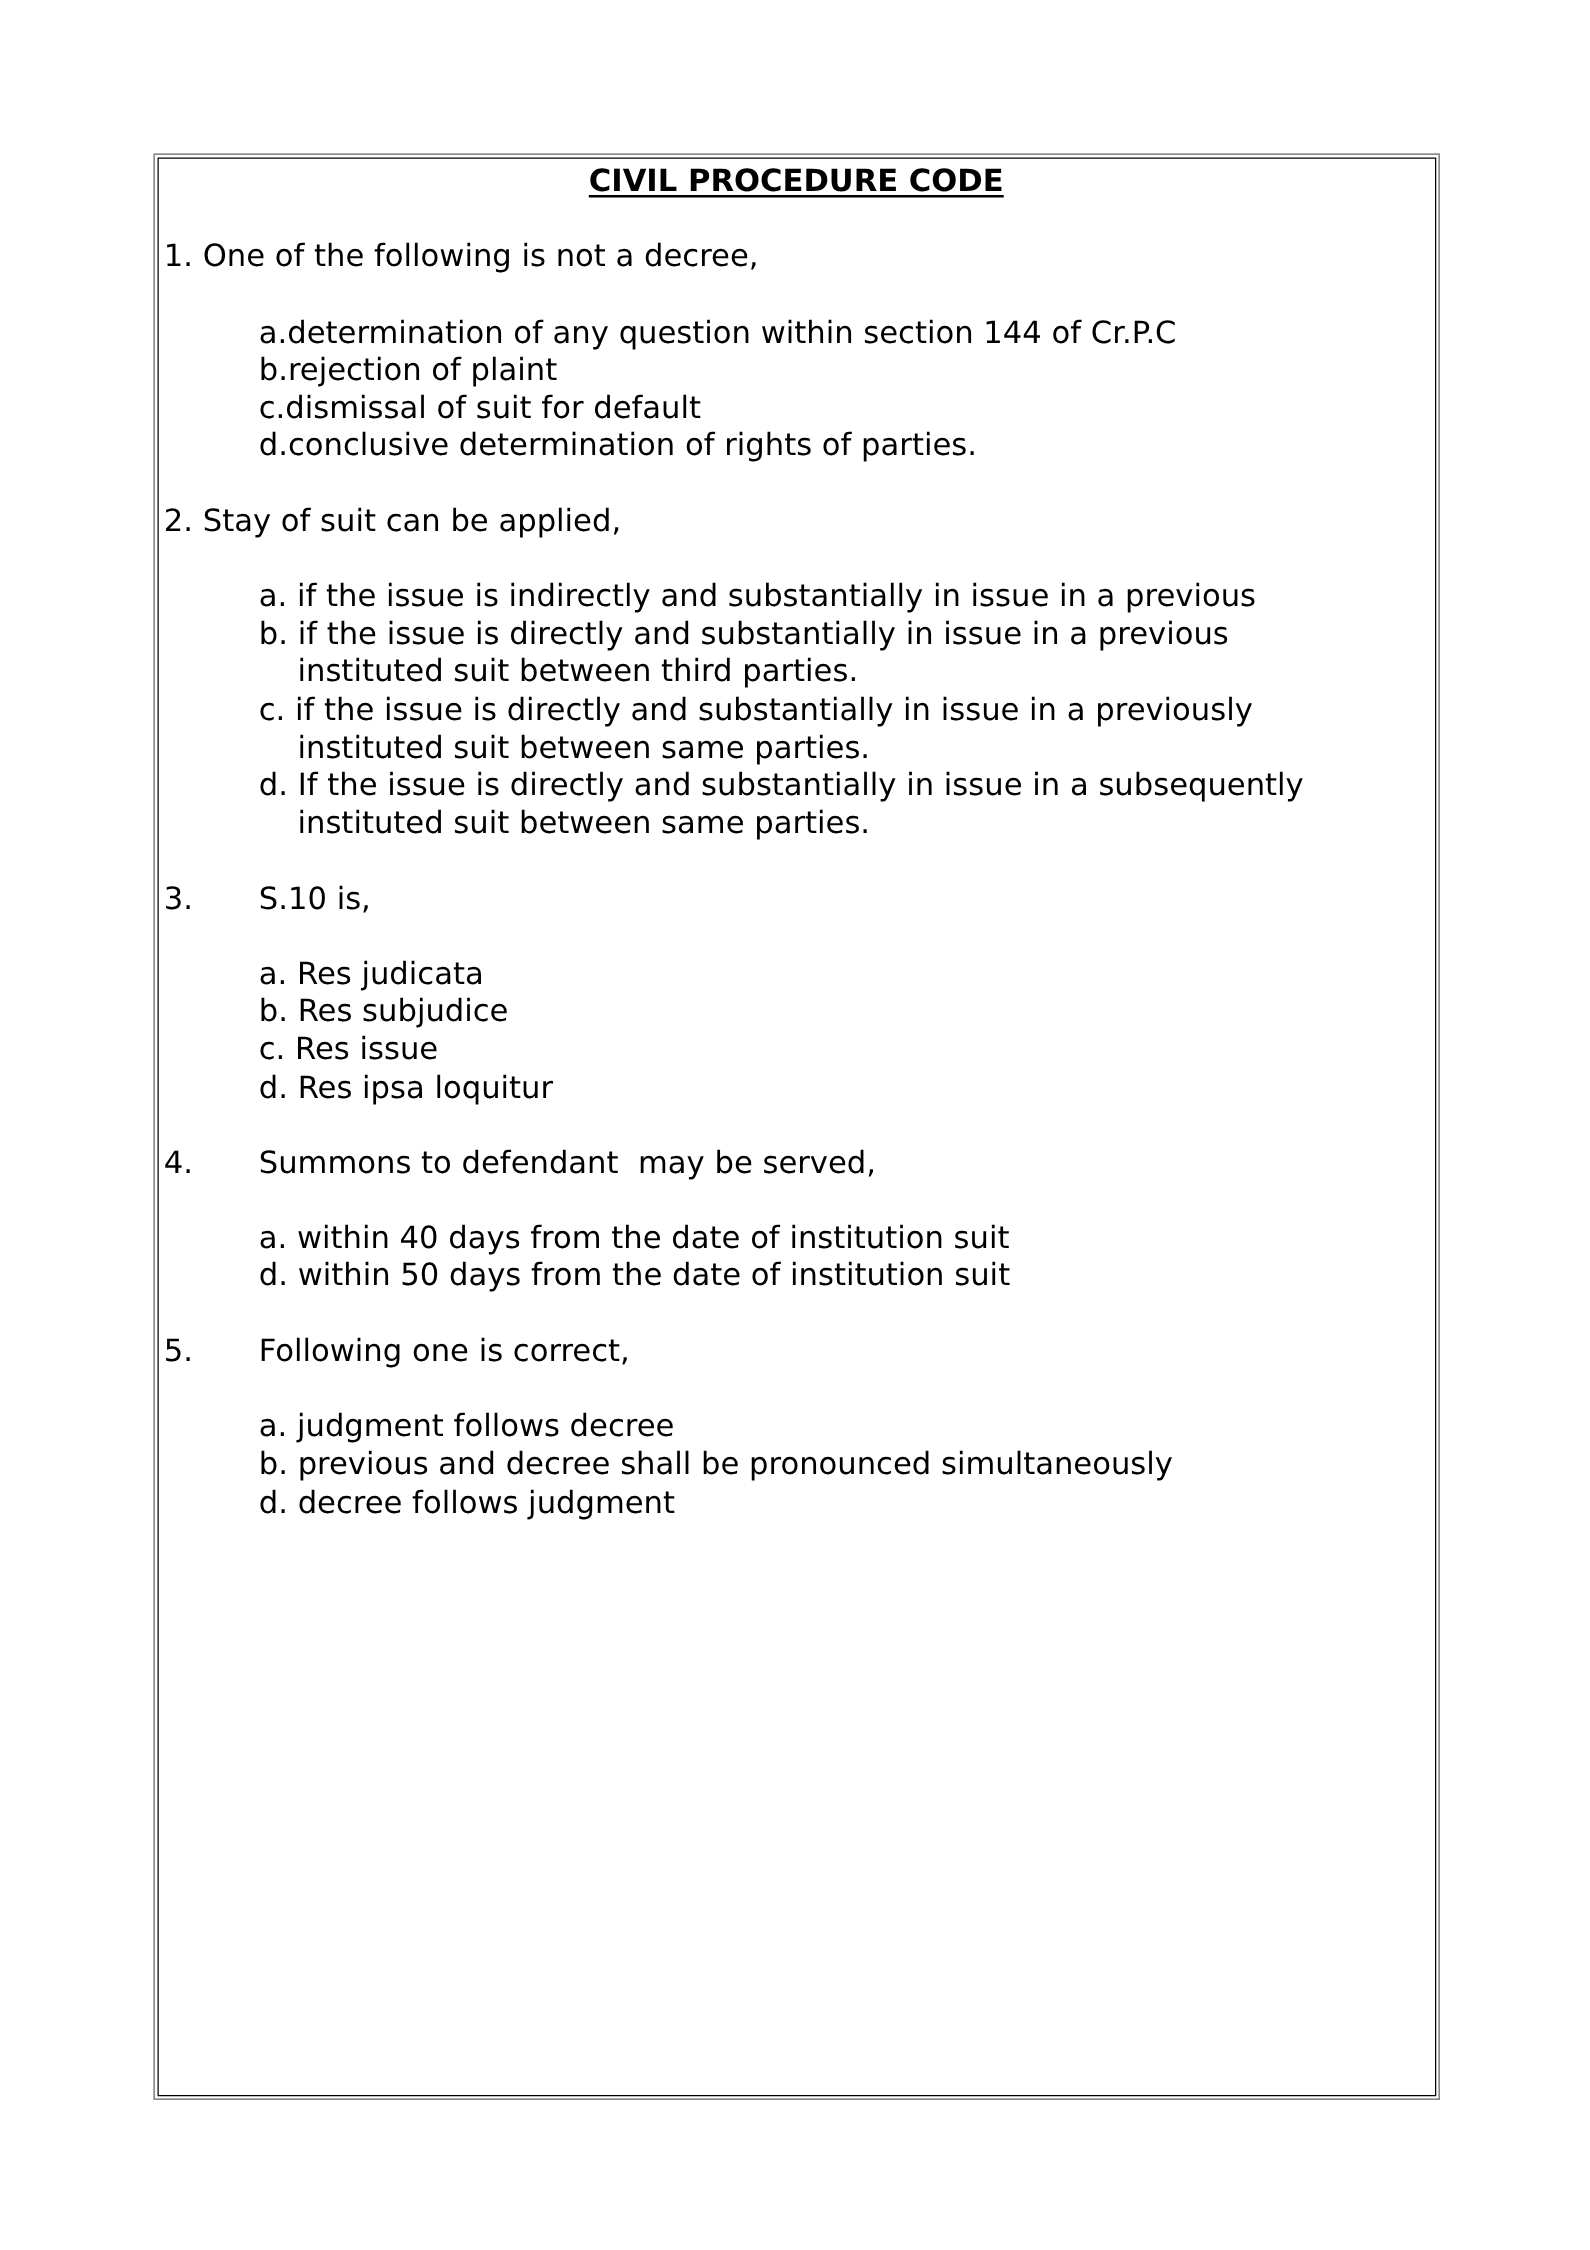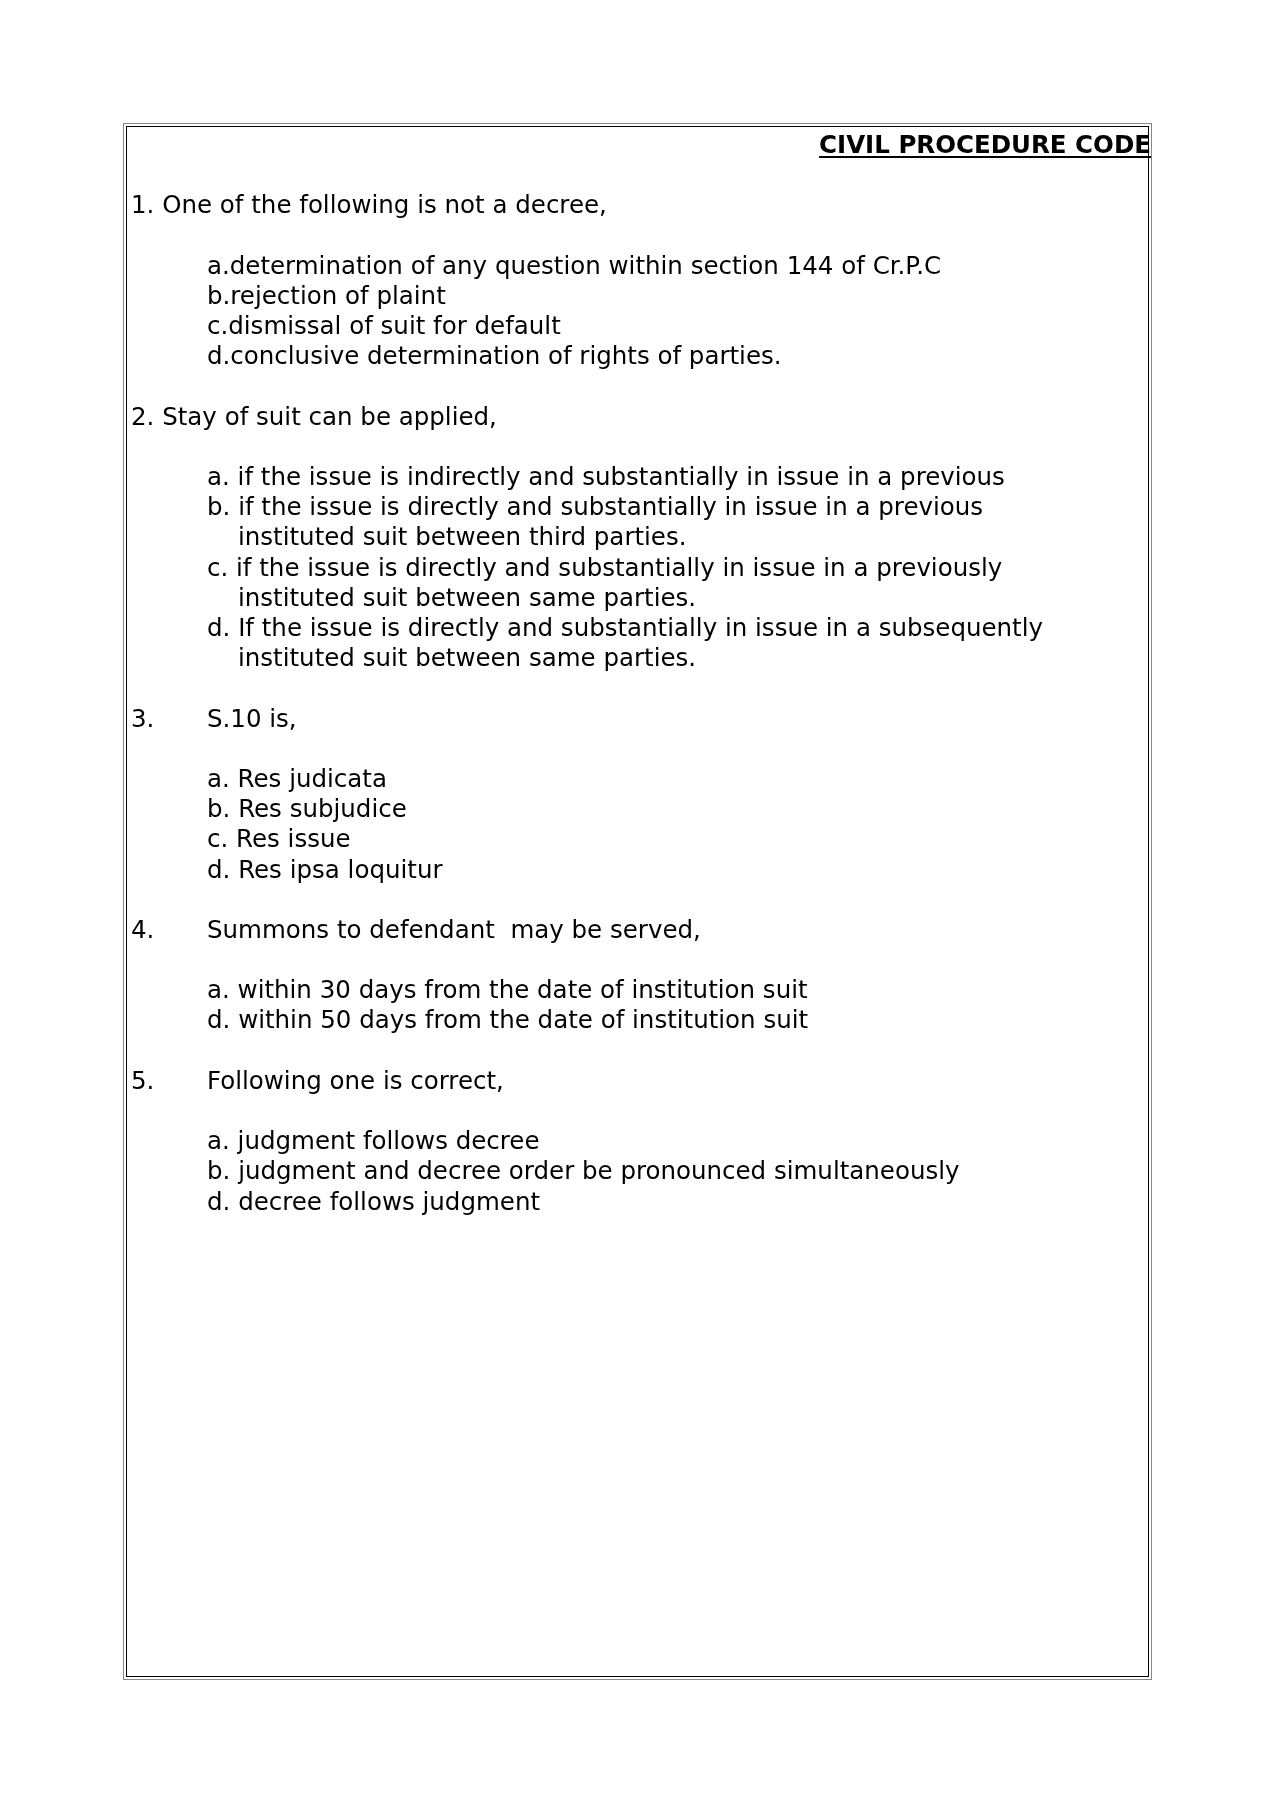--- a/index.html
+++ b/index.html
@@ -17,21 +17,21 @@
     position: absolute;
     left: 131px; top: 130px;
     width: 1020px;
     font-family: "DejaVu Sans", sans-serif;
     font-size: 24.5px;
     line-height: 30.2px;
     color: #000000;
   }
   .line { white-space: pre; height: 30.2px; }
   .title {
-    text-align: right;
+    text-align: center;
     font-weight: bold;
     text-decoration: underline;
     text-underline-offset: 3px;
     margin-left: -8px;
   }
   .qnum { display: inline-block; width: 76px; }
   .opt { padding-left: 76px; }
   .cont { padding-left: 107px; }
 </style>
 </head>
@@ -80,27 +80,27 @@
     <div class="line opt">a. Res judicata</div>
     <div class="line opt">b. Res subjudice</div>
     <div class="line opt">c. Res issue</div>
     <div class="line opt">d. Res ipsa loquitur</div>
   </div>
   <div class="line"></div>
 
   <div>
     <div class="line"><span class="qnum">4.</span><span>Summons to defendant  may be served,</span></div>
     <div class="line"></div>
-    <div class="line opt">a. within 30 days from the date of institution suit</div>
+    <div class="line opt">a. within 40 days from the date of institution suit</div>
     <div class="line opt">d. within 50 days from the date of institution suit</div>
   </div>
   <div class="line"></div>
 
   <div>
     <div class="line"><span class="qnum">5.</span><span>Following one is correct,</span></div>
     <div class="line"></div>
     <div class="line opt">a. judgment follows decree</div>
-    <div class="line opt">b. judgment and decree order be pronounced simultaneously</div>
+    <div class="line opt">b. previous and decree shall be pronounced simultaneously</div>
     <div class="line opt">d. decree follows judgment</div>
   </div>
   <div class="line"></div>
 
 </div>
 
 </body></html>

